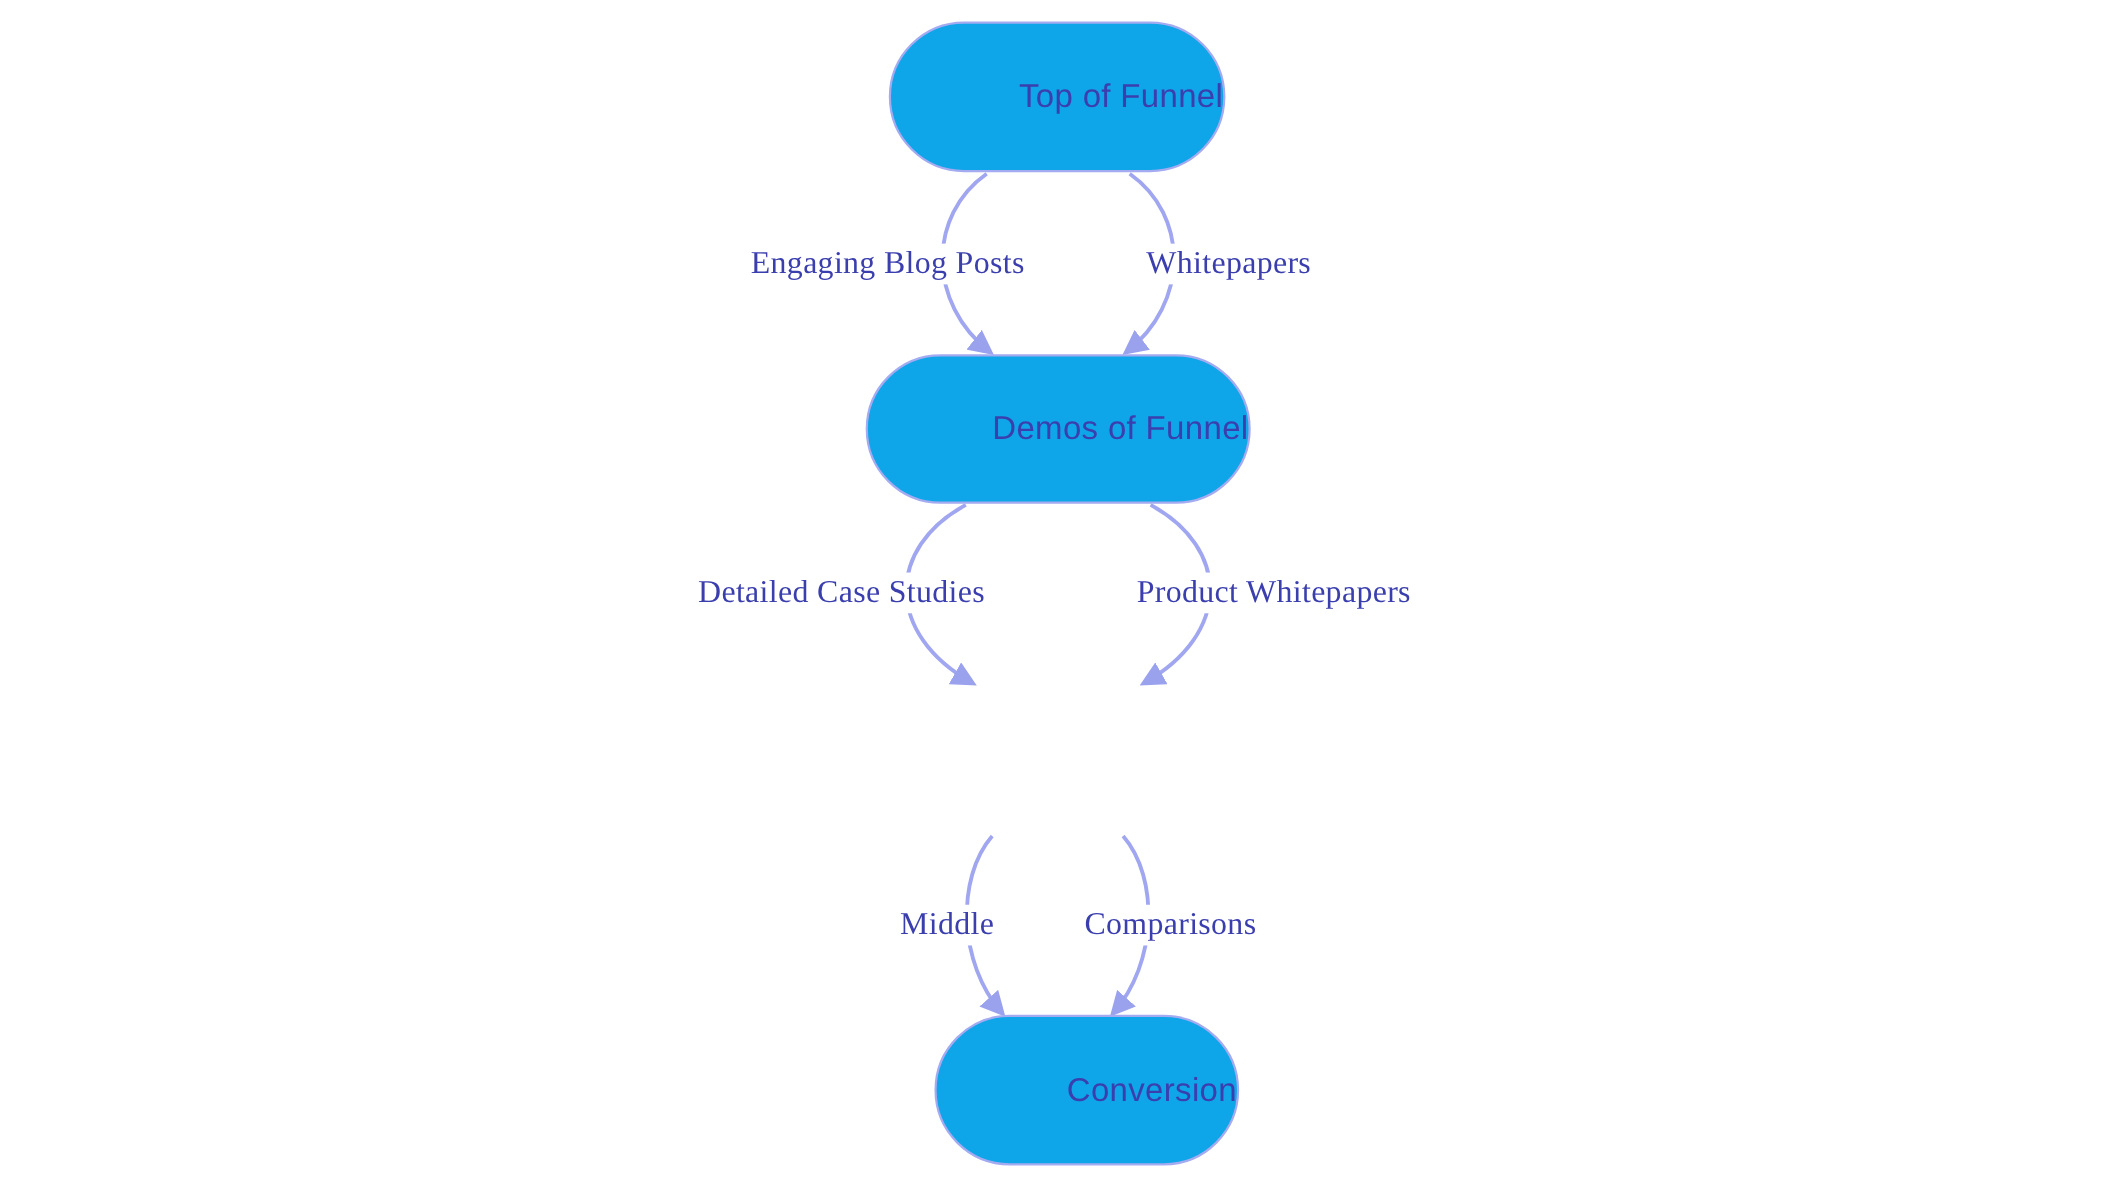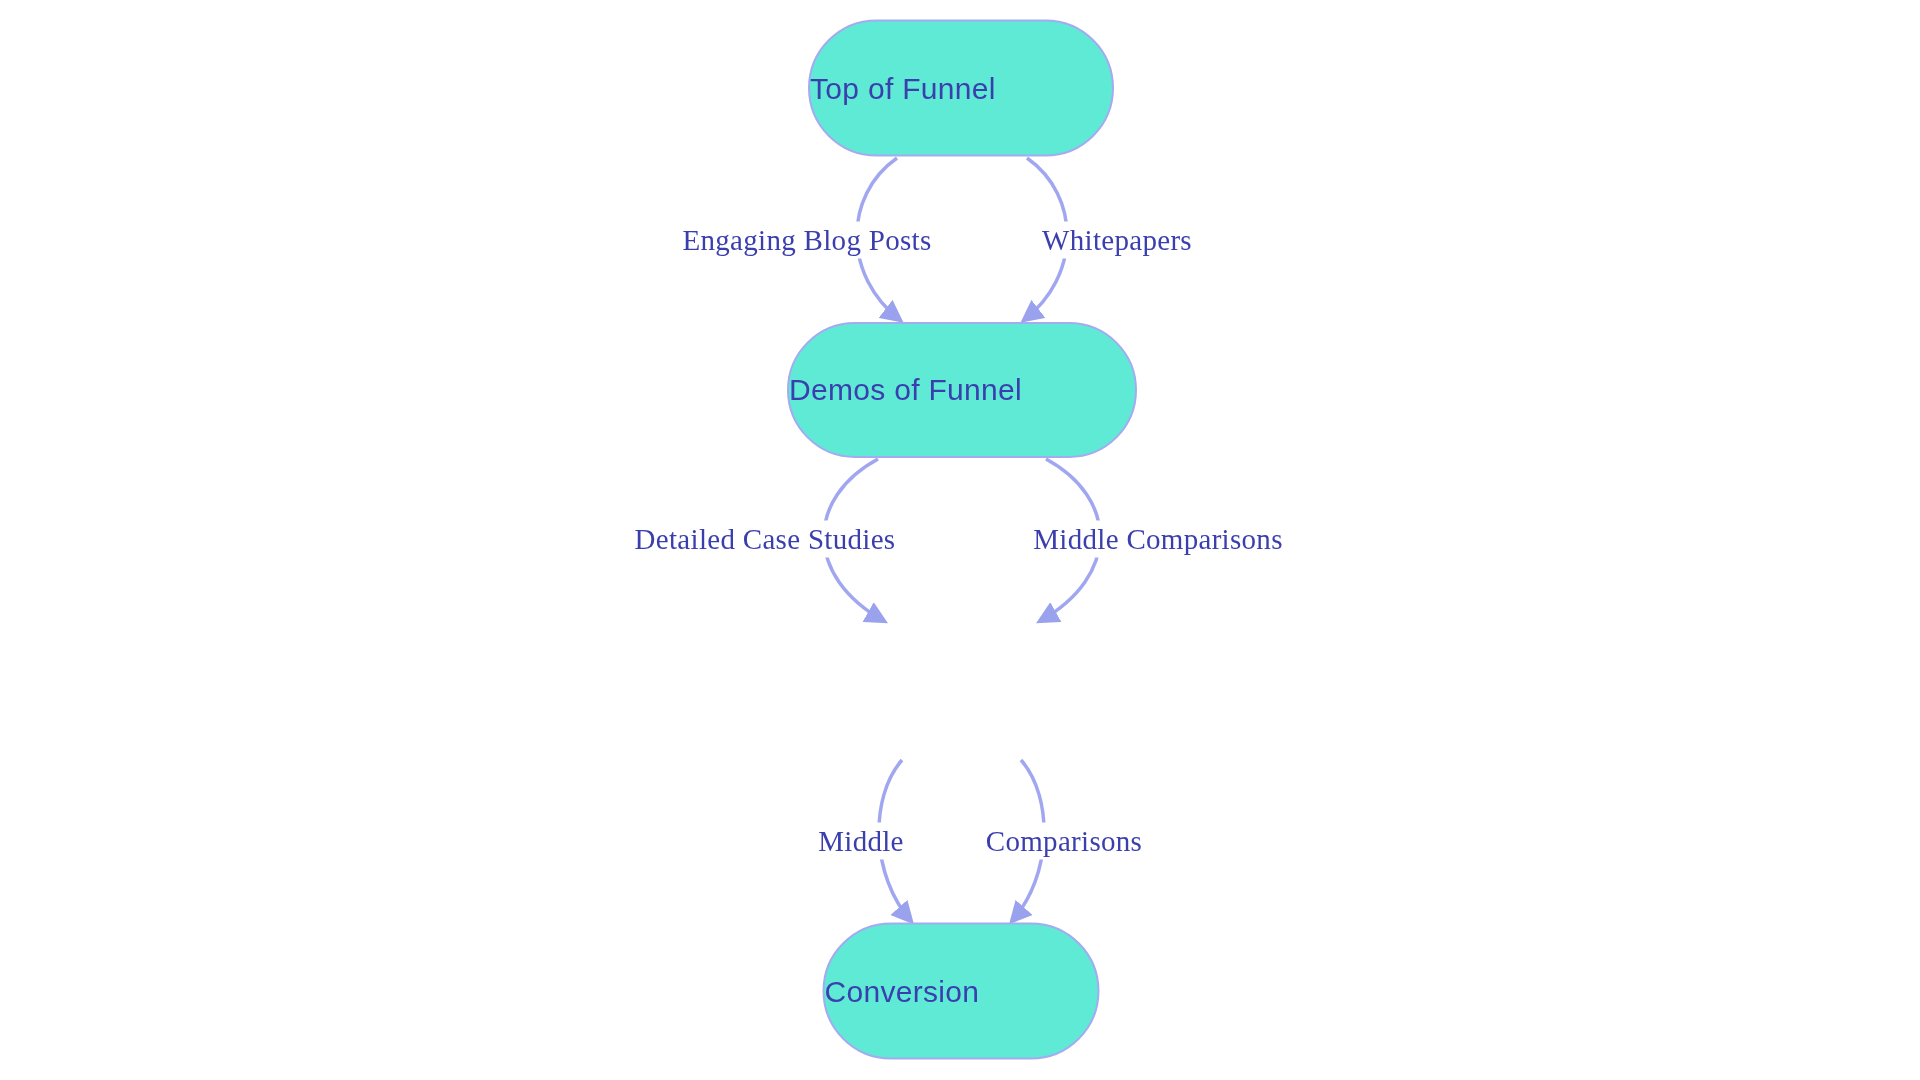--- a/index.html
+++ b/index.html
@@ -21,26 +21,26 @@
     top: 0;
   }
   .edge-path {
     fill: none;
     stroke: #a0a7f0;
     stroke-width: 3.5px;
   }
   .node {
     position: absolute;
     transform: translate(-50%, -50%);
-    background: #5eead4;
+    background: #0ea5e9;
     border: 2.5px solid #a4abf0;
     border-radius: 70px;
     display: flex;
     align-items: center;
-    justify-content: flex-start;
+    justify-content: flex-end;
     box-sizing: border-box;
   }
   .node span {
     color: #3b3fae;
     font-size: 30px;
     letter-spacing: 0.3px;
     white-space: nowrap;
   }
   .edge-label {
     position: absolute;
@@ -69,27 +69,27 @@
     <path class="edge-path" d="M 1027 158 C 1081 196, 1081 276, 1024 320" marker-end="url(#arrow)"></path>
     <path class="edge-path" d="M 878 459 C 806 498, 804 576, 884 621" marker-end="url(#arrow)"></path>
     <path class="edge-path" d="M 1046 459 C 1118 498, 1120 576, 1040 621" marker-end="url(#arrow)"></path>
     <path class="edge-path" d="M 902 760 C 869 798, 871 876, 911 921" marker-end="url(#arrow)"></path>
     <path class="edge-path" d="M 1021 760 C 1054 798, 1052 876, 1012 921" marker-end="url(#arrow)"></path>
   </svg>
 
   <div class="edge-label" style="left:807px; top:240px">Engaging Blog Posts</div>
   <div class="edge-label" style="left:1117px; top:240px">Whitepapers</div>
   <div class="edge-label" style="left:765px; top:539px">Detailed Case Studies</div>
-  <div class="edge-label" style="left:1158px; top:539px">Middle Comparisons</div>
+  <div class="edge-label" style="left:1158px; top:539px">Product Whitepapers</div>
   <div class="edge-label" style="left:861px; top:841px">Middle</div>
   <div class="edge-label" style="left:1064px; top:841px">Comparisons</div>
 
   <div class="node" style="left:961px; top:88px; width:306px; height:137px">
     <span>Top of Funnel</span>
   </div>
   <div class="node" style="left:962px; top:390px; width:350px; height:136px">
     <span>Demos of Funnel</span>
   </div>
-  <div class="node" style="left:961px; top:991px; width:277px; height:137px">
+  <div class="node" style="left:988px; top:991px; width:277px; height:137px">
     <span>Conversion</span>
   </div>
 
 </div>
 
 </body></html>

